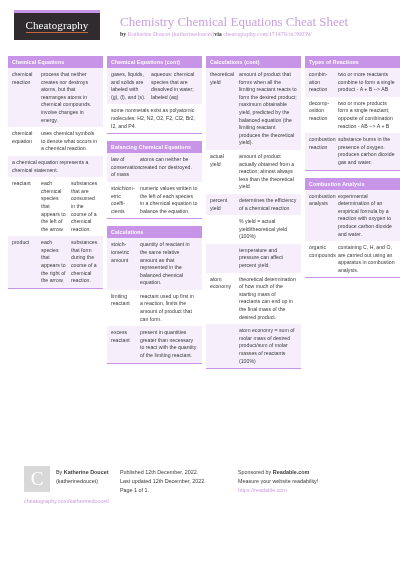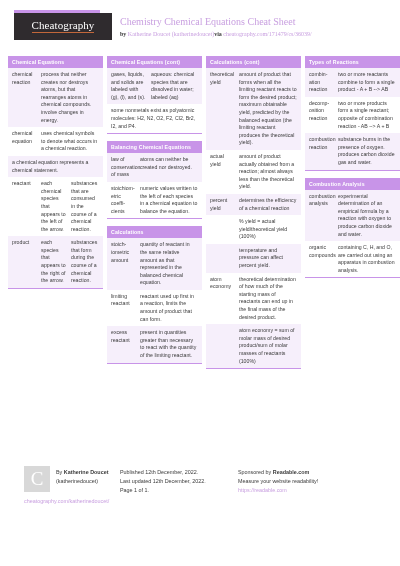--- a/index.html
+++ b/index.html
@@ -10,30 +10,30 @@
     font-family: "Liberation Sans", sans-serif;
     overflow: hidden;
   }
   .page { width: 400px; height: 566px; position: relative; padding: 10px 8px 0 8px; }
 
   
   .header { display: flex; align-items: flex-start; height: 40px; margin-bottom: 6px; }
   .logo-wrap { width: 90px; flex: 0 0 90px; margin-left: 4px; }
   .logo-topbar { height: 3px; background: #c894e8; width: 86px; margin-left: 2px; }
   .logo-box {
-    background: #2f2b2e; width: 98px; height: 27px; margin-left: 2px;
+    background: #2f2b2e; width: 86px; height: 27px; margin-left: 2px;
     display: flex; align-items: center; justify-content: center;
   }
   .logo-text {
     color: #ffffff; font-family: "Liberation Serif", serif; font-size: 11px;
     letter-spacing: .1px; border-bottom: 1.5px solid #c2673a; padding-bottom: 1px; line-height: 11px;
   }
   .title-wrap { margin-left: 18px; padding-top: 5px; }
   .sheet-title {
-    color: #c9a0e0; font-family: "Liberation Serif", serif; font-size: 10px;
+    color: #c9a0e0; font-family: "Liberation Serif", serif; font-size: 13px;
     font-weight: normal; line-height: 13px;
   }
   .byline { font-size: 6px; color: #3a3a3a; line-height: 10px; margin-top: 1px; font-family: "Liberation Serif", serif; }
   .byline .lilac { color: #c9a0e0; }
   .byline .bold { font-weight: bold; color: #3a3a3a; }
 
   
   .columns { display: flex; gap: 4px; align-items: flex-start; }
   .col { width: 95px; flex: 0 0 95px; }
   .col.wide { width: 97px; flex: 0 0 97px; }

